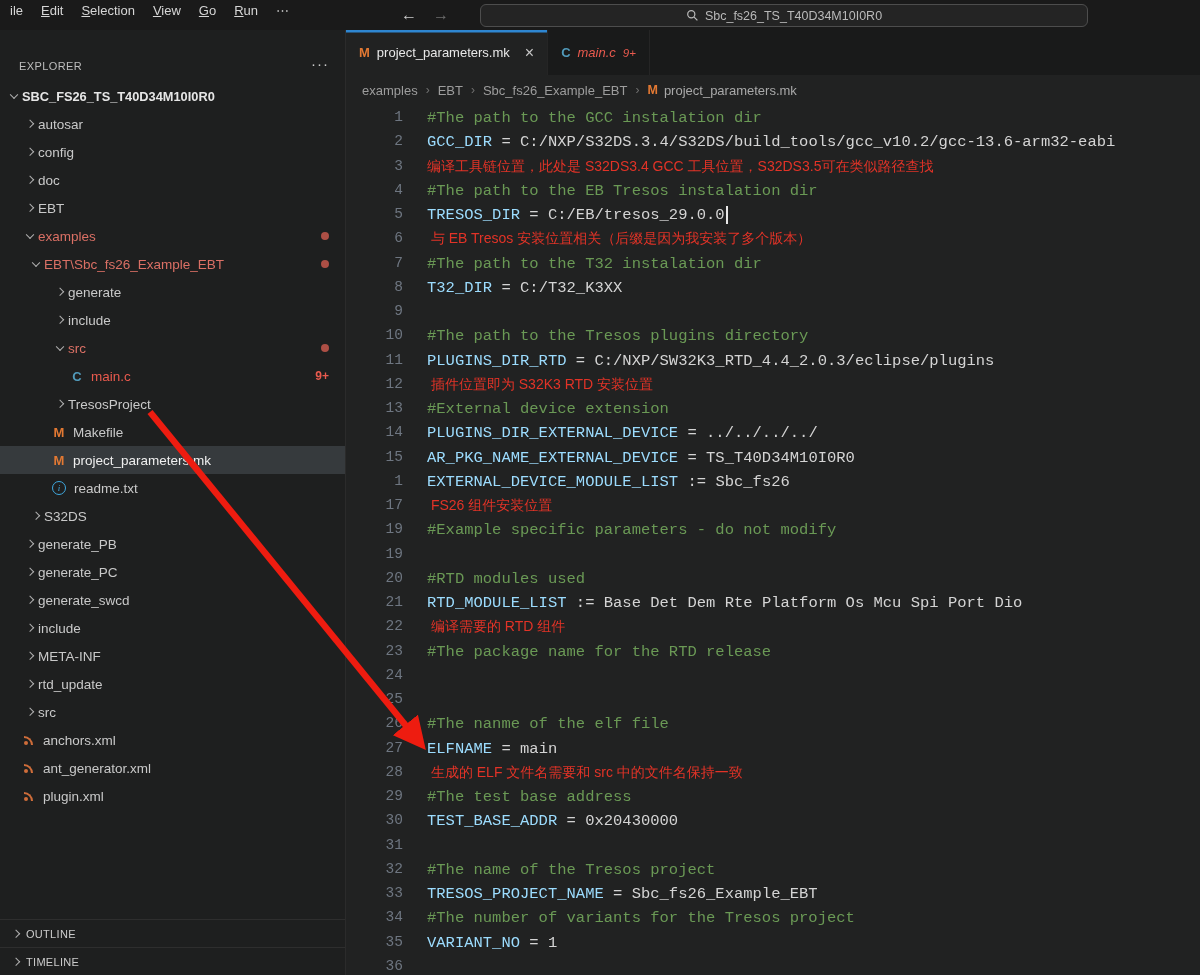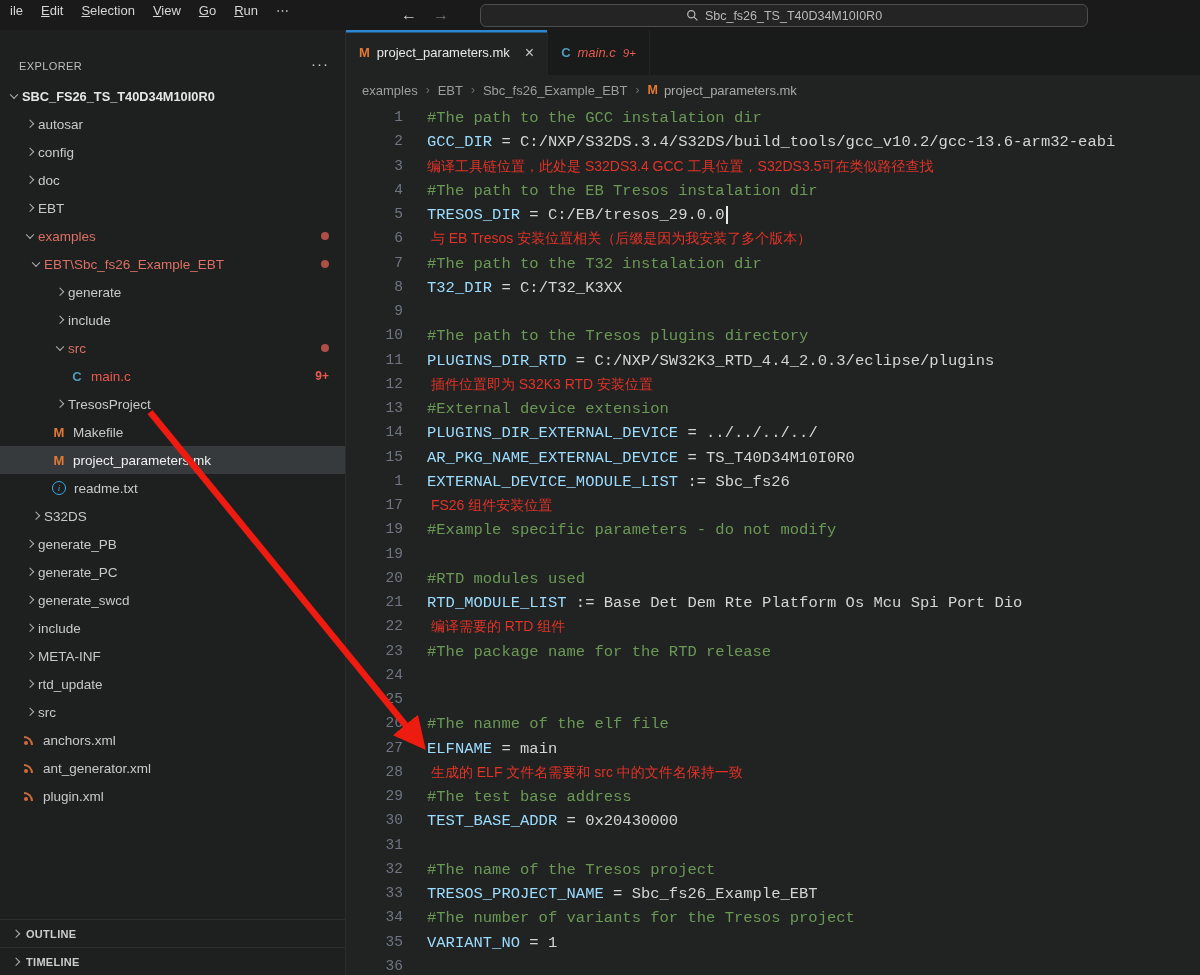--- a/index.html
+++ b/index.html
@@ -50,21 +50,21 @@
   .ficon.xml-ic{display:inline-block;width:14px;height:14px;flex:0 0 14px;margin-right:7px;position:relative;}
   .ficon.xml-ic::before{content:"";position:absolute;left:2px;bottom:2px;width:4px;height:4px;
         background:#cf6d3a;border-radius:50%;}
   .ficon.xml-ic::after{content:"";position:absolute;left:2px;bottom:2px;width:7px;height:7px;
         border-top:2px solid #cf6d3a;border-right:2px solid #cf6d3a;border-top-right-radius:100%;}
   .badge{margin-left:auto;margin-right:16px;flex:0 0 auto;}
   .badge.dot{width:8px;height:8px;border-radius:50%;background:#ad4f45;}
   .badge.cnt{color:#e95a4e;font-size:12px;font-weight:600;}
   .panels{flex:0 0 auto;}
   .prow{height:27px;border-top:1px solid #2e2e2e;display:flex;align-items:center;
-        padding-left:8px;color:#cccccc;font-size:11px;font-weight:bold;letter-spacing:.3px;cursor:pointer;}
+        padding-left:8px;color:#cccccc;font-size:11px;font-weight:normal;letter-spacing:.3px;cursor:pointer;}
   .prow .chev{flex:0 0 18px;width:18px;}
   
   .editor{flex:1 1 auto;min-width:0;display:flex;flex-direction:column;background:#212222;}
   .tabs{height:45px;background:#191a1a;display:flex;flex:0 0 45px;}
   .tab{display:flex;align-items:center;gap:7px;padding:0 13px;font-size:13px;color:#9d9d9d;
        border-right:1px solid #252525;cursor:pointer;position:relative;}
   .tab.active{background:#212222;color:#e8e8e8;box-shadow:inset 0 2.5px 0 #2e86d1;}
   .tab .close{color:#c8c8c8;font-size:16px;margin-left:8px;}
   .tab .ticon{font-weight:bold;font-size:13px;}
   .tab .m{color:#e37933;}

